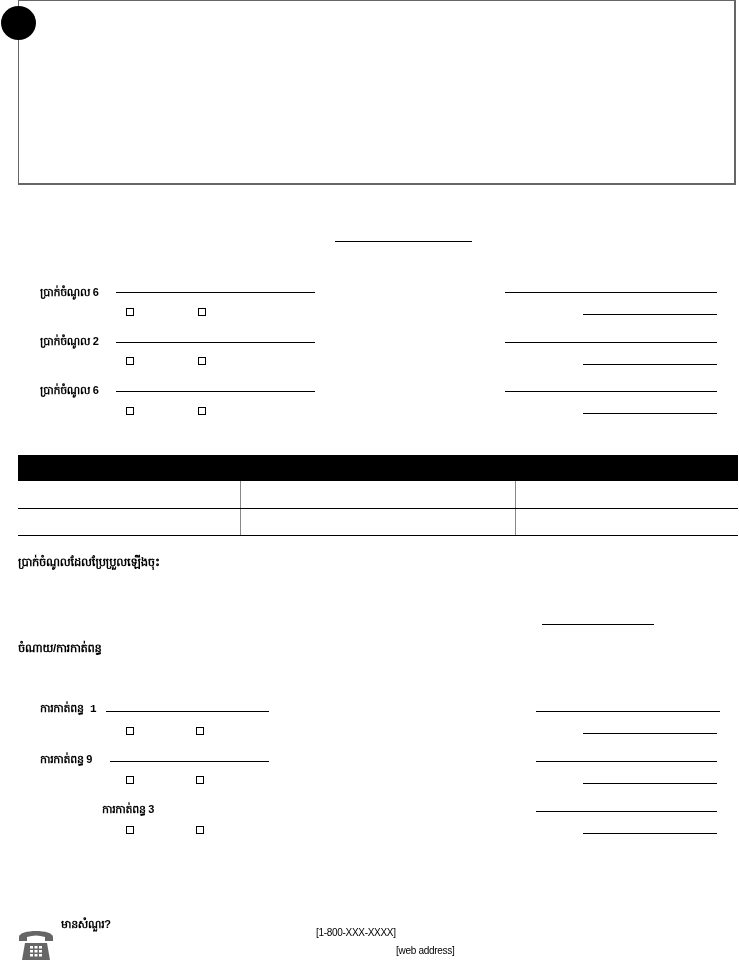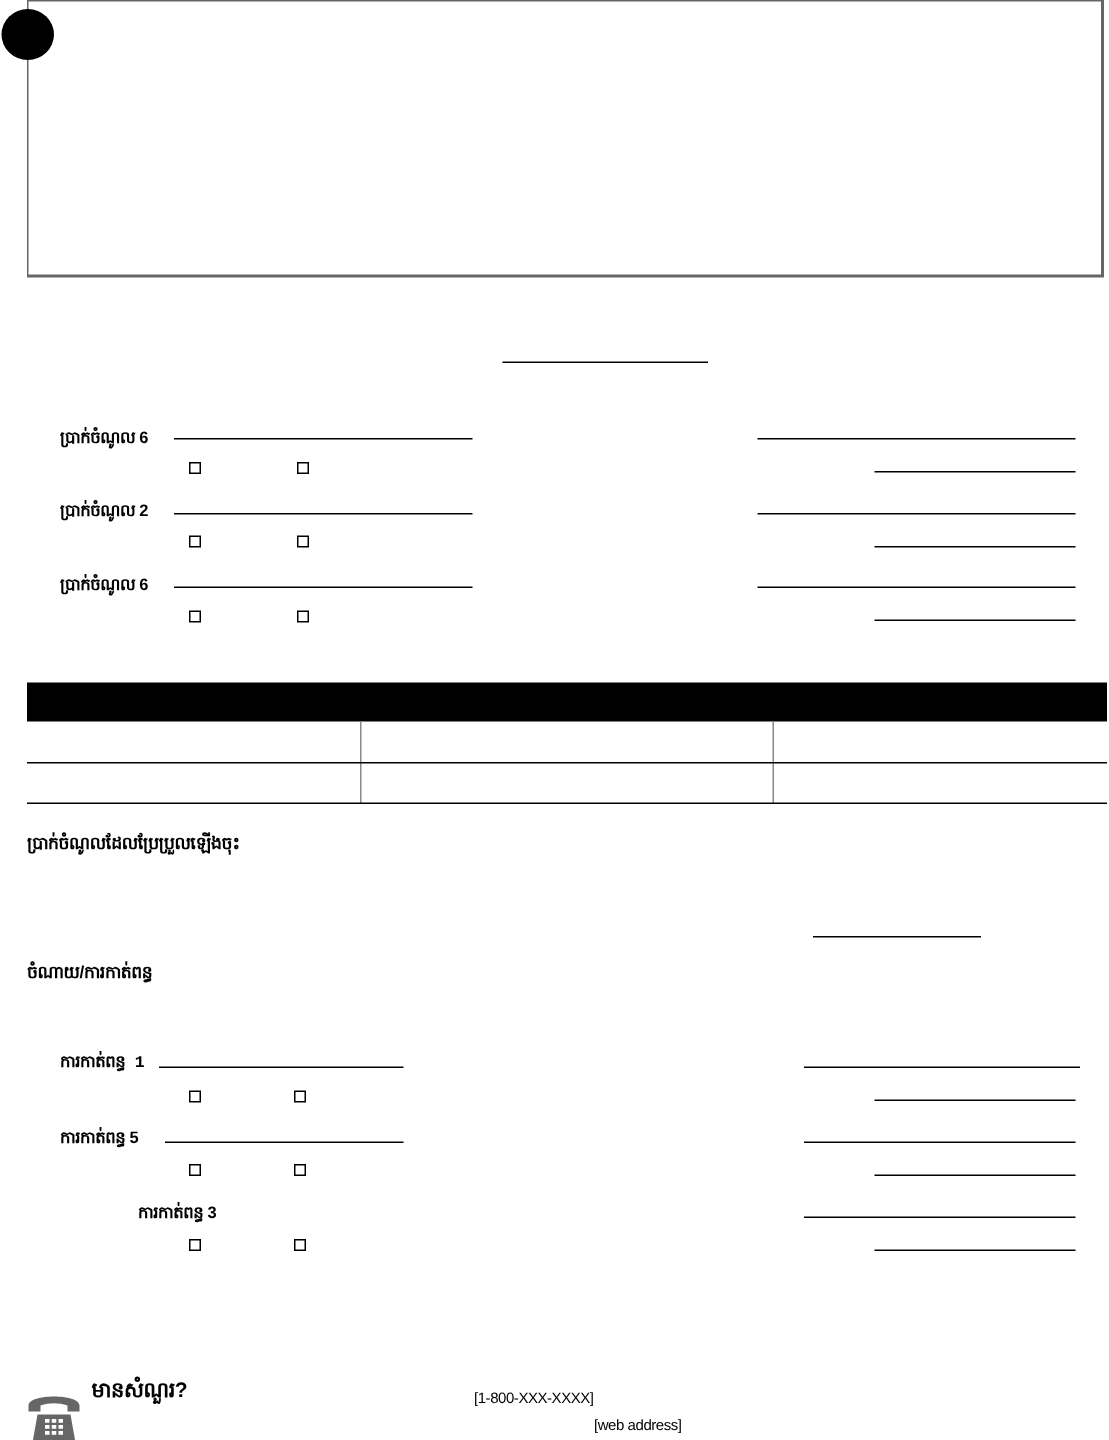--- a/index.html
+++ b/index.html
@@ -69,30 +69,30 @@
 <div>
   <span class="label" style="left:40px; top:703px;font-family:Liberation Mono, monospace;">ការកាត់ពន្ធ 1</span>
   <div class="line" style="left:106px; top:711px; width:163px;"></div>
   <div class="line" style="left:536px; top:711px; width:184px;"></div>
   <div class="cb" style="left:126px; top:727px;"></div>
   <div class="cb" style="left:196px; top:727px;"></div>
   <div class="line" style="left:583px; top:733px; width:134px;"></div>
 </div>
 
 <div>
-  <span class="label" style="left:40px; top:753px;">ការកាត់ពន្ធ 5</span>
+  <span class="label" style="left:40px; top:753px;">ការកាត់ពន្ធ 9</span>
   <div class="line" style="left:110px; top:761px; width:159px;"></div>
   <div class="line" style="left:536px; top:761px; width:181px;"></div>
   <div class="cb" style="left:126px; top:776px;"></div>
   <div class="cb" style="left:196px; top:776px;"></div>
   <div class="line" style="left:583px; top:783px; width:134px;"></div>
 </div>
 
 <div>
-  <span class="label" style="left:48px; top:803px;padding-left:44px;">ការកាត់ពន្ធ 3</span>
+  <span class="label" style="left:58px; top:803px;padding-left:44px;">ការកាត់ពន្ធ 3</span>
   <div class="line" style="left:536px; top:811px; width:181px;"></div>
   <div class="cb" style="left:126px; top:826px;"></div>
   <div class="cb" style="left:196px; top:826px;"></div>
   <div class="line" style="left:583px; top:833px; width:134px;"></div>
 </div>
 
 <div class="abs" style="left:17px; top:927px; width:38px; height:33px;">
   <svg width="38" height="33" viewBox="0 0 38 33">
     <path d="M2 10 C2 2, 36 2, 36 10 L36 14 L28 14 L28 10 C22 8, 16 8, 10 10 L10 14 L2 14 Z" fill="#666666"></path>
     <path d="M8 16 L30 16 L33 33 L5 33 Z" fill="#666666"></path>
@@ -100,15 +100,15 @@
     <rect x="17.5" y="19" width="3" height="2.5" fill="#ffffff"></rect>
     <rect x="22" y="19" width="3" height="2.5" fill="#ffffff"></rect>
     <rect x="13" y="23" width="3" height="2.5" fill="#ffffff"></rect>
     <rect x="17.5" y="23" width="3" height="2.5" fill="#ffffff"></rect>
     <rect x="22" y="23" width="3" height="2.5" fill="#ffffff"></rect>
     <rect x="13" y="27" width="3" height="2.5" fill="#ffffff"></rect>
     <rect x="17.5" y="27" width="3" height="2.5" fill="#ffffff"></rect>
     <rect x="22" y="27" width="3" height="2.5" fill="#ffffff"></rect>
   </svg>
 </div>
-<span class="heading" style="left:61px; top:917px; font-size:14px;">មានសំណួរ?</span>
+<span class="heading" style="left:61px; top:917px; font-size:11px;">មានសំណួរ?</span>
 <span class="footer-text" style="left:316px; top:927px;">[1-800-XXX-XXXX]</span>
 <span class="footer-text" style="left:396px; top:945px;">[web address]</span>
 
 </body></html>

